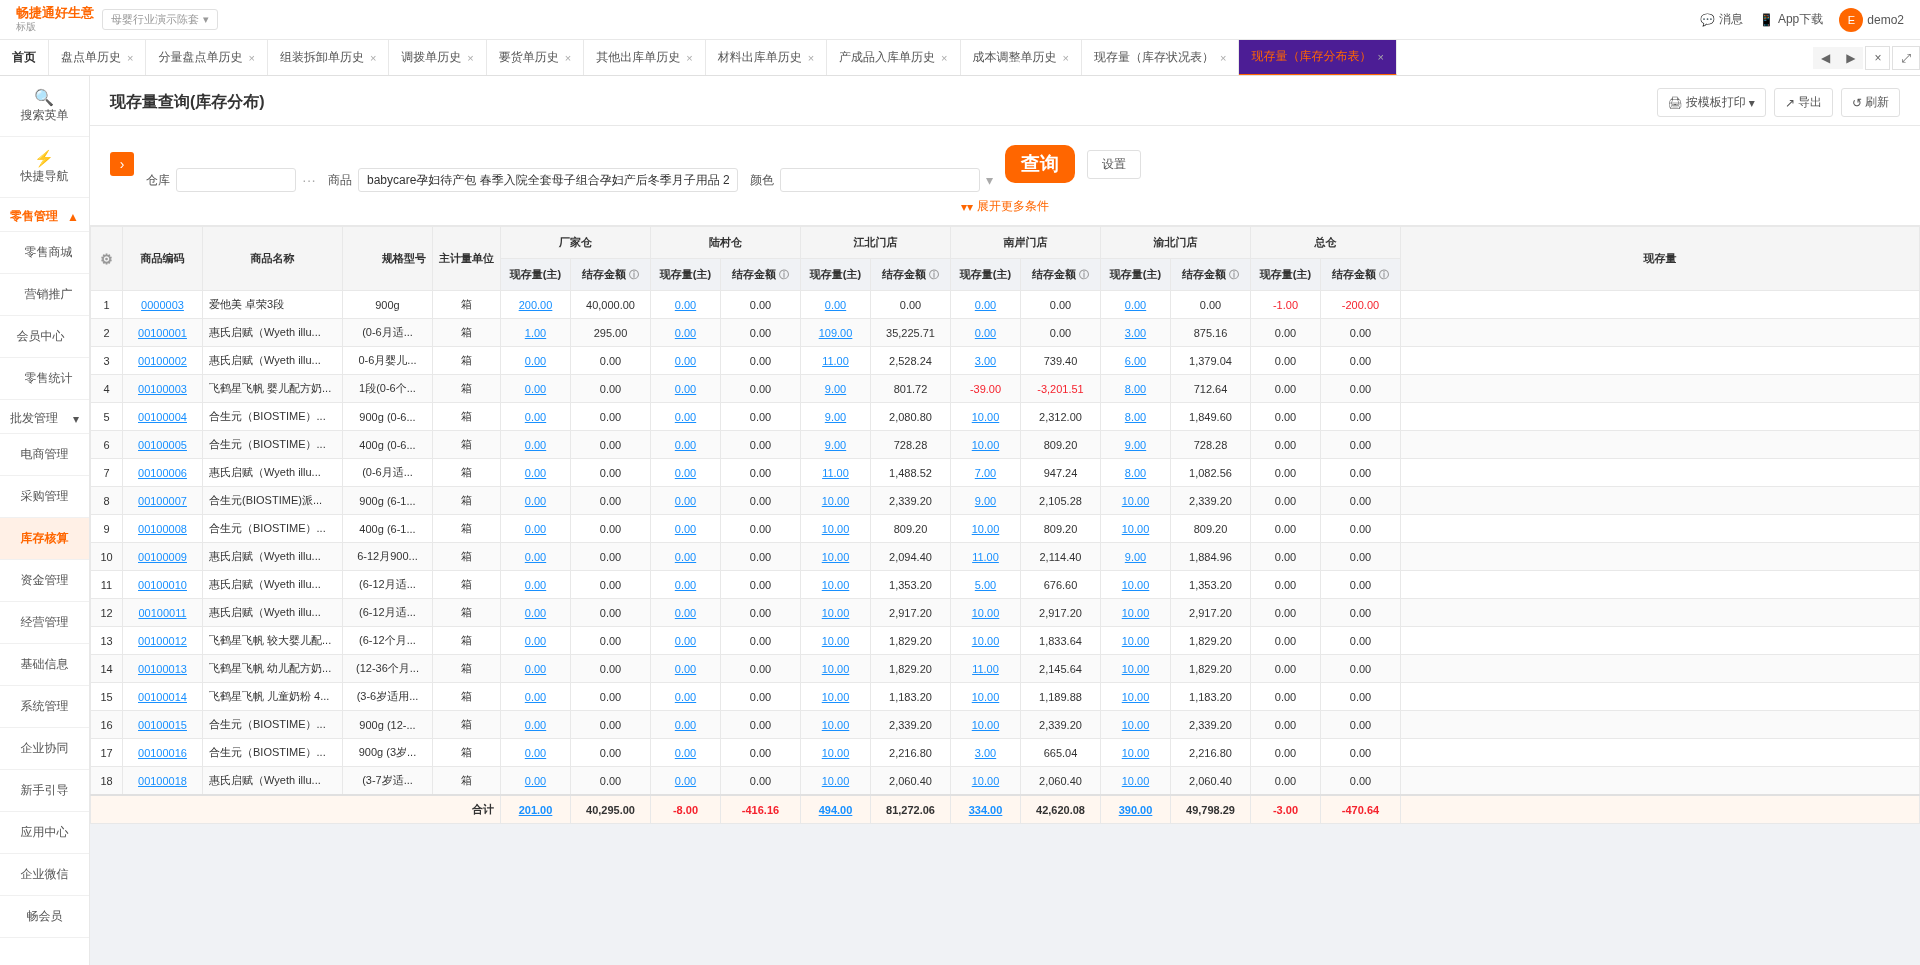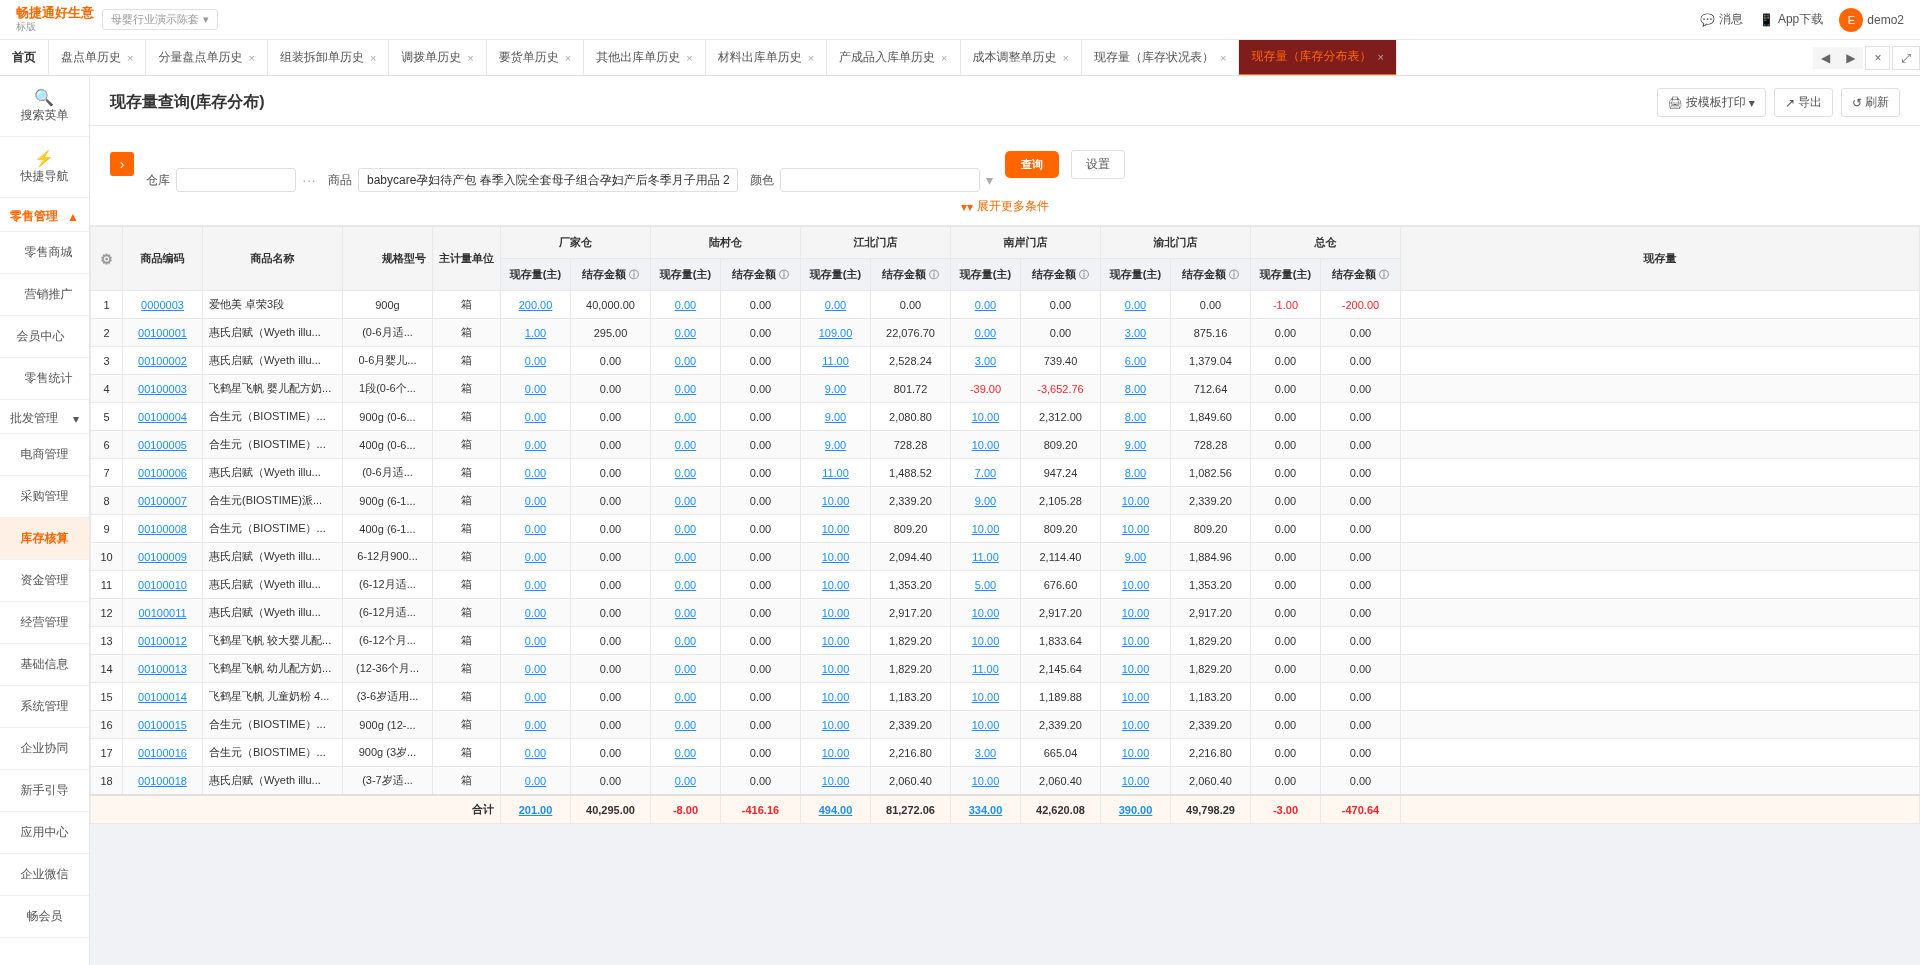--- a/index.html
+++ b/index.html
@@ -11,21 +11,21 @@
     .logo-area { display: flex; align-items: flex-end; gap: 6px; }
     .logo-text { font-size: 13px; font-weight: bold; color: #ff6600; line-height: 1.2; }
     .logo-sub { font-size: 10px; color: #999; }
     .top-bar-right { display: flex; align-items: center; gap: 16px; }
     .top-right-item { display: flex; align-items: center; gap: 4px; cursor: pointer; color: #555; font-size: 12px; }
 
     
     .nav-tabs { height: 36px; background: #fff; display: flex; align-items: center; padding: 0 0 0 0; border-bottom: 1px solid #e0e0e0; overflow: hidden; position: relative; }
     .nav-tab { display: flex; align-items: center; height: 36px; padding: 0 12px; font-size: 12px; color: #555; border-right: 1px solid #e8e8e8; cursor: pointer; white-space: nowrap; flex-shrink: 0; }
     .nav-tab.home { background: #fff; color: #333; font-weight: bold; }
-    .nav-tab.active { background: #7f1d1d; color: #ff6600; border-bottom: 2px solid #ff6600; }
+    .nav-tab.active { background: #4c1d95; color: #ff6600; border-bottom: 2px solid #ff6600; }
     .nav-tab .close-x { margin-left: 6px; color: #aaa; font-size: 11px; }
     .nav-tab-arrows { display: flex; align-items: center; margin-left: auto; }
     .nav-tab-arrows button { border: none; background: #f5f5f5; cursor: pointer; padding: 4px 8px; font-size: 12px; color: #666; }
     .nav-tab-arrows .close-all { background: #fff; border: 1px solid #e0e0e0; margin-left: 2px; }
 
     
     .layout { display: flex; height: calc(965px - 40px - 36px); }
 
     
     .sidebar { width: 90px; background: #fff; border-right: 1px solid #e8e8e8; display: flex; flex-direction: column; overflow-y: auto; }
@@ -35,21 +35,21 @@
     .sidebar-section.active { color: #ff6600; font-weight: bold; }
 
     
     .main-content { flex: 1; overflow: auto; background: #f0f2f5; }
 
     
     .page-header { background: #fff; padding: 12px 20px 8px 20px; border-bottom: 1px solid #e8e8e8; display: flex; align-items: center; justify-content: space-between; }
     .page-title { font-size: 16px; font-weight: bold; color: #333; }
     .page-actions { display: flex; align-items: center; gap: 8px; }
     .btn-action { display: flex; align-items: center; gap: 3px; padding: 5px 10px; border: 1px solid #e0e0e0; background: #fff; cursor: pointer; border-radius: 3px; font-size: 12px; color: #555; }
-    .btn-primary { background: #ff6600; color: #fff; border: none; padding: 6px 16px; border-radius: 5px; cursor: pointer; font-size: 11px; font-weight: bold; }
+    .btn-primary { background: #ff6600; color: #fff; border: none; padding: 6px 16px; border-radius: 10px; cursor: pointer; font-size: 19px; font-weight: bold; }
     .btn-setting { background: #fff; color: #555; border: 1px solid #e0e0e0; padding: 5px 14px; border-radius: 3px; cursor: pointer; font-size: 12px; }
 
     
     .filter-area { background: #fff; padding: 10px 20px; border-bottom: 1px solid #e8e8e8; }
     .filter-row { display: flex; align-items: center; gap: 12px; flex-wrap: wrap; }
     .filter-item { display: flex; align-items: center; gap: 6px; margin-top: 32px; }
     .filter-label { color: #555; font-size: 12px; white-space: nowrap; }
     .filter-input { border: 1px solid #e0e0e0; border-radius: 3px; padding: 4px 8px; font-size: 12px; color: #333; outline: none; width: 120px; }
     .filter-input-long { width: 380px; }
     .filter-input-medium { width: 200px; }
@@ -308,21 +308,21 @@
     <td>2</td>
     <td class="td-link">00100001</td>
     <td style="text-align:left;max-width:140px;overflow:hidden;text-overflow:ellipsis;">惠氏启赋（Wyeth illu...</td>
     <td>(0-6月适...</td>
     <td>箱</td>
     <td class="td-link">1.00</td>
     <td>295.00</td>
     <td class="td-link">0.00</td>
     <td>0.00</td>
     <td class="td-link">109.00</td>
-    <td>22,076.70</td>
+    <td>35,225.71</td>
     <td class="td-link">0.00</td>
     <td class="">0.00</td>
     <td class="td-link">3.00</td>
     <td>875.16</td>
     <td class="">0.00</td>
     <td class="">0.00</td>
     <td></td>
   </tr>
             <tr>
     <td>3</td>
@@ -350,21 +350,21 @@
     <td style="text-align:left;max-width:140px;overflow:hidden;text-overflow:ellipsis;">飞鹤星飞帆 婴儿配方奶...</td>
     <td>1段(0-6个...</td>
     <td>箱</td>
     <td class="td-link">0.00</td>
     <td>0.00</td>
     <td class="td-link">0.00</td>
     <td>0.00</td>
     <td class="td-link">9.00</td>
     <td>801.72</td>
     <td class="td-red">-39.00</td>
-    <td class="td-red">-3,652.76</td>
+    <td class="td-red">-3,201.51</td>
     <td class="td-link">8.00</td>
     <td>712.64</td>
     <td class="">0.00</td>
     <td class="">0.00</td>
     <td></td>
   </tr>
             <tr>
     <td>5</td>
     <td class="td-link">00100004</td>
     <td style="text-align:left;max-width:140px;overflow:hidden;text-overflow:ellipsis;">合生元（BIOSTIME）...</td>

